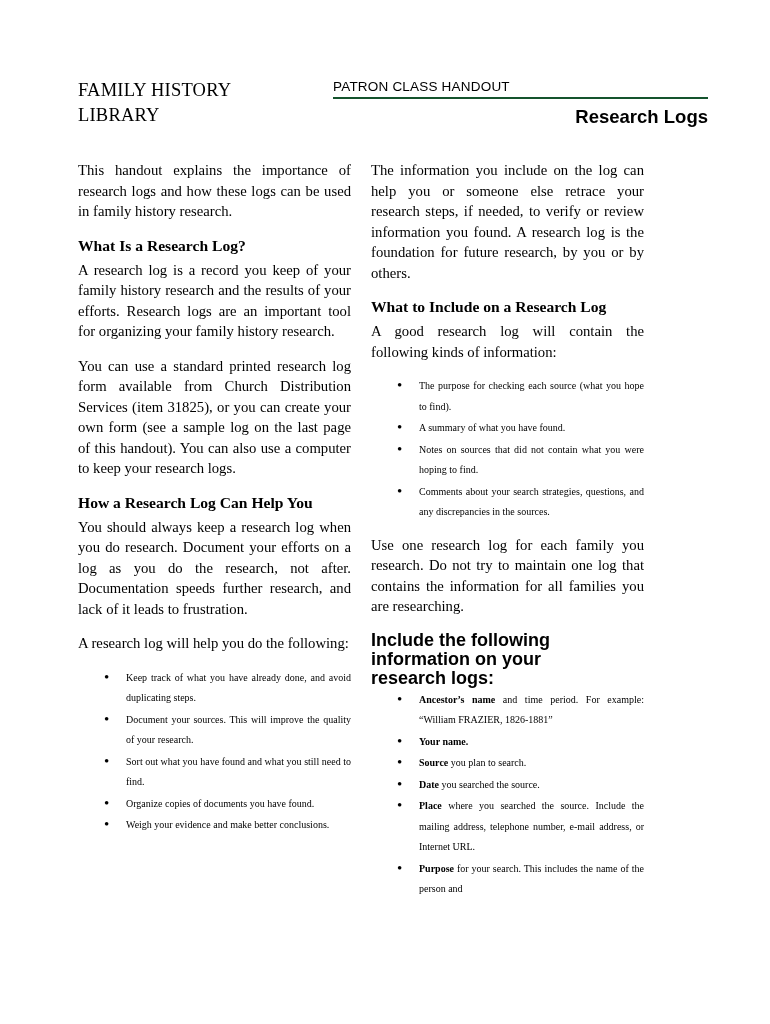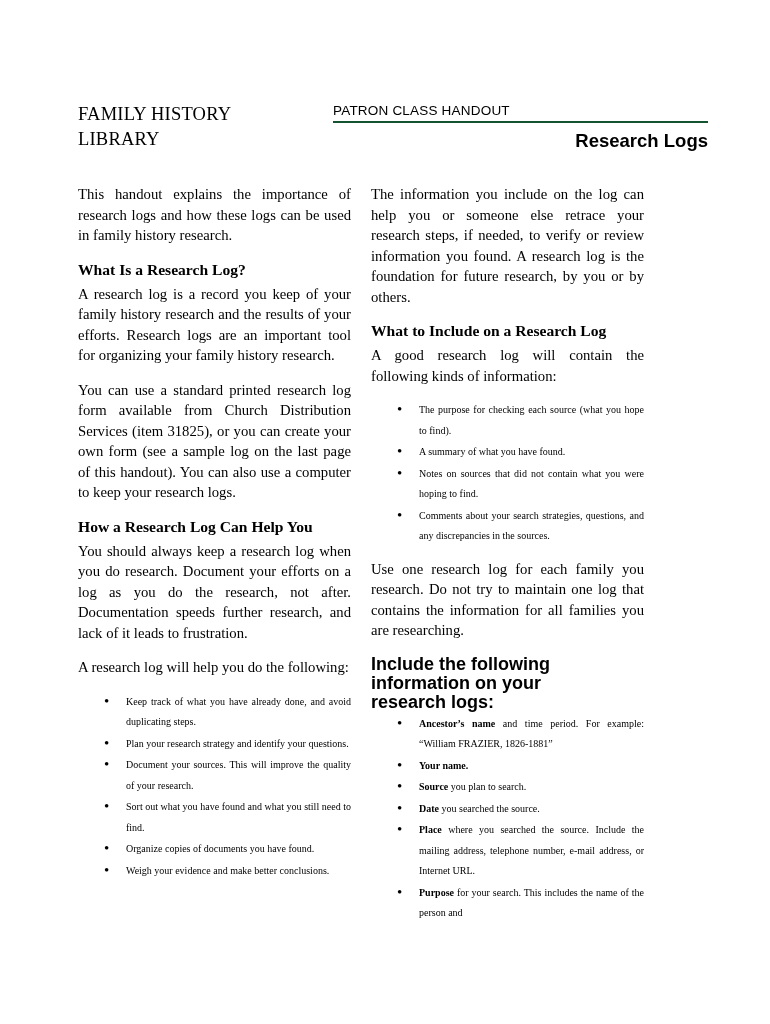--- a/index.html
+++ b/index.html
@@ -16,21 +16,20 @@
     overflow: hidden;
   }
   .page {
     position: absolute;
     left: 0;
     top: 0;
     width: 770px;
     height: 792px;
     box-sizing: border-box;
     padding: 78px 62px 20px 78px;
-    margin-top: 24px;
   }
 
   
   .header {
     display: flex;
     flex-direction: row;
     align-items: flex-start;
     height: 62px;
     margin-bottom: 20px;
   }
@@ -141,21 +140,20 @@
       <h2 class="sec">What Is a Research Log?</h2>
       <p class="body">A research log is a record you keep of your family history research and the results of your efforts. Research logs are an important tool for organizing your family history research.</p>
       <p class="body">You can use a standard printed research log form available from Church Distribution Services (item 31825), or you can create your own form (see a sample log on the last page of this handout). You can also use a computer to keep your research logs.</p>
 
       <h2 class="sec">How a Research Log Can Help You</h2>
       <p class="body">You should always keep a research log when you do research. Document your efforts on a log as you do the research, not after. Documentation speeds further research, and lack of it leads to frustration.</p>
       <p class="body">A research log will help you do the following:</p>
 
       <ul class="bullets">
         <li>Keep track of what you have already done, and avoid duplicating steps.</li>
-        <li>Plan your research strategy and identify your questions.</li>
         <li>Document your sources. This will improve the quality of your research.</li>
         <li>Sort out what you have found and what you still need to find.</li>
         <li>Organize copies of documents you have found.</li>
         <li>Weigh your evidence and make better conclusions.</li>
       </ul>
     </div>
 
     <div class="col">
       <p class="body">The information you include on the log can help you or someone else retrace your research steps, if needed, to verify or review information you found. A research log is the foundation for future research, by you or by others.</p>
 

